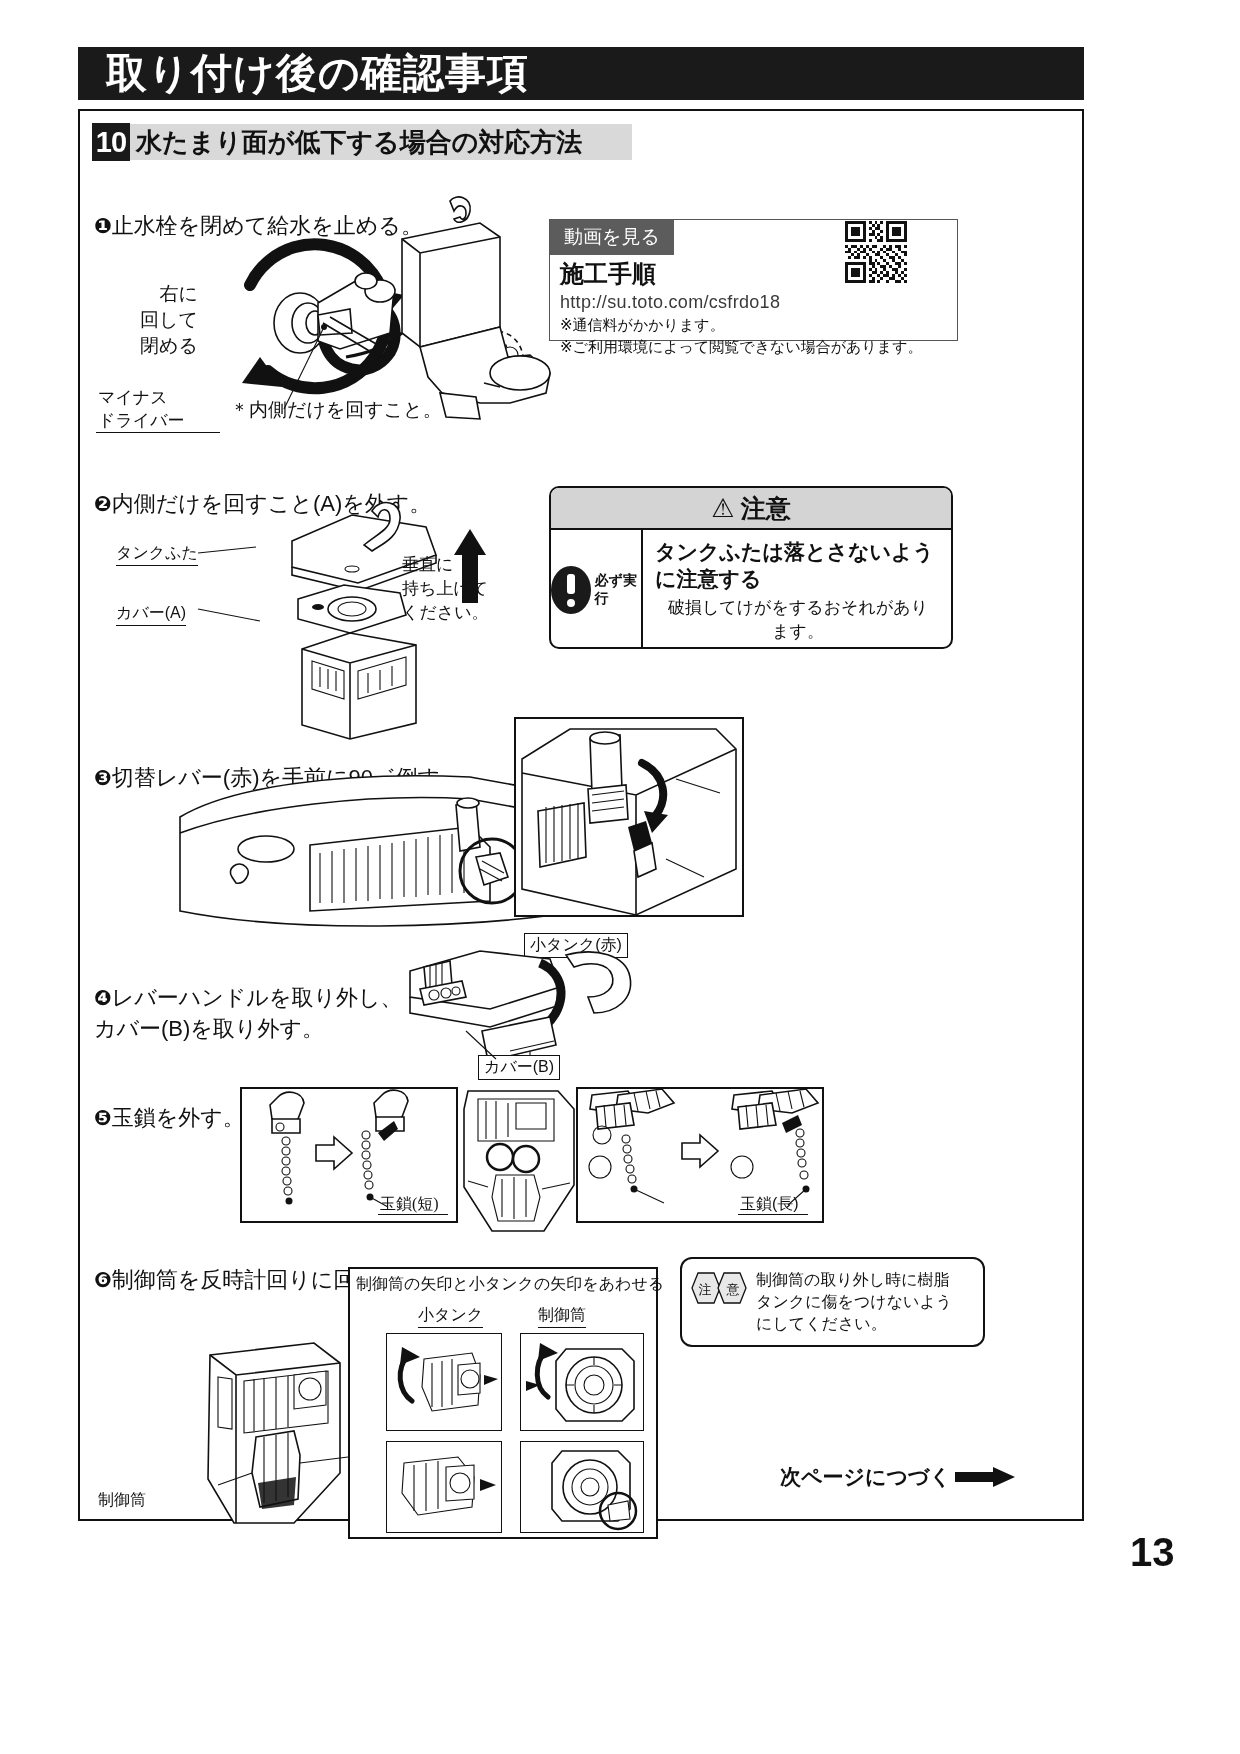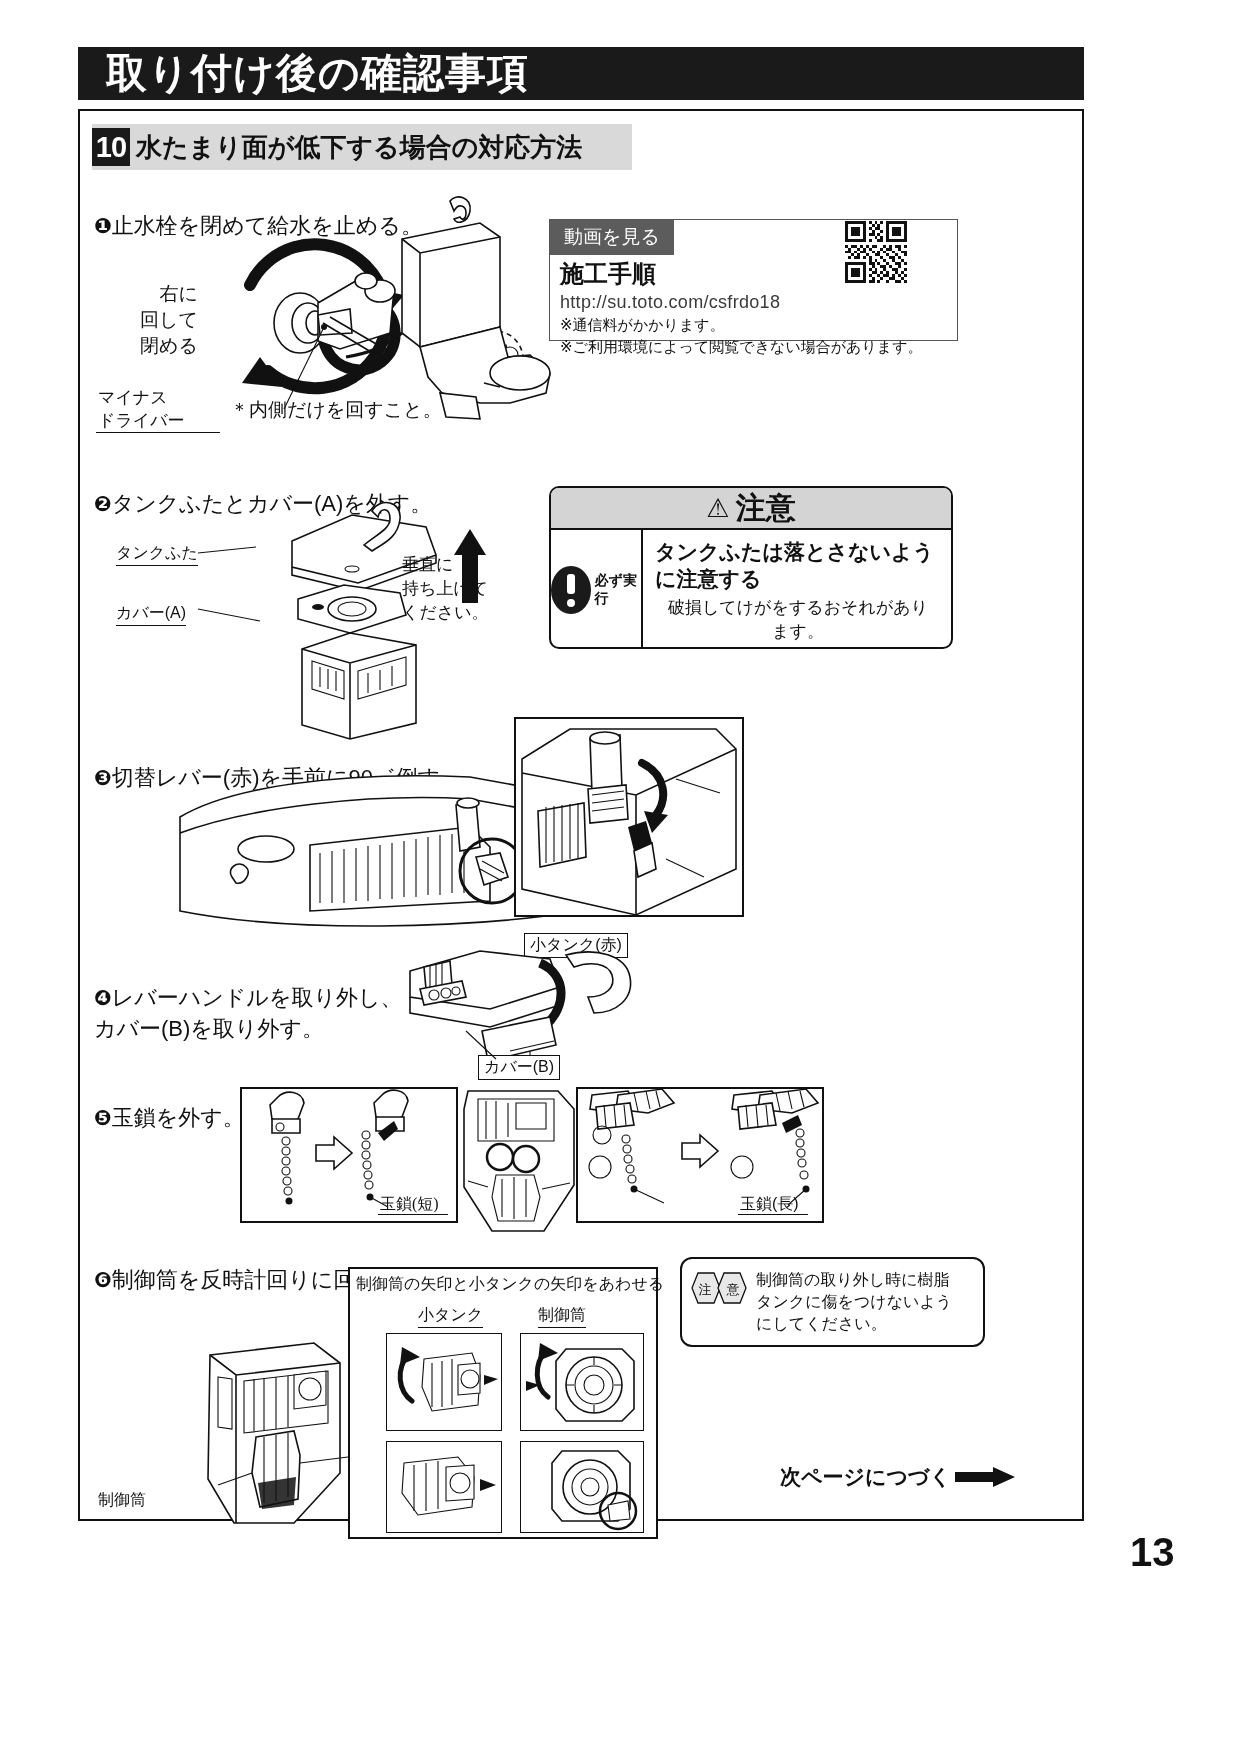--- a/index.html
+++ b/index.html
@@ -38,21 +38,21 @@
   .body-box{
     position:absolute; left:0; top:62px;
     width:1006px; height:1412px;
     border:2px solid #111;
     background:#fff;
   }
 
   
   .sec-header{
     position:absolute; left:12px; top:13px;
-    width:540px; height:46px;
+    width:540px; height:36px;
     background:#d9d9d9;
     display:flex; align-items:center;
   }
   .sec-num{
     width:38px; height:38px;
     background:#1a1a1a; color:#fff;
     font-size:29px; font-weight:bold;
     display:flex; align-items:center; justify-content:center;
     letter-spacing:-1px;
     flex:0 0 auto;
@@ -144,21 +144,21 @@
     border-radius:10px;
     background:#fff;
     overflow:hidden;
   }
   .caution-head{
     height:42px; background:#d4d4d4;
     border-bottom:2px solid #111;
     display:flex; align-items:center; justify-content:center;
     gap:6px;
   }
-  .caution-head-txt{ font-size:30px; font-weight:bold; }
+  .caution-head-txt{ font-size:25px; font-weight:bold; }
   .caution-body{ display:flex; height:119px; }
   .caution-icon-col{
     width:92px;
     border-right:2px solid #111;
     display:flex; flex-direction:row;
     align-items:center; justify-content:center;
     gap:4px;
   }
   .excl-circle{
     width:48px; height:48px; border-radius:50%;
@@ -404,21 +404,21 @@
         <rect x="19" y="19" width="1" height="1"></rect>
         <rect x="8" y="20" width="2" height="1"></rect>
           <rect x="11" y="20" width="1" height="1"></rect>
           <rect x="14" y="20" width="1" height="1"></rect>
         <rect x="17" y="20" width="2" height="1"></rect>
           <rect x="20" y="20" width="1" height="1"></rect>
       </g>
     </svg>
 
     <div class="step" style="left:14px; top:346px;">
-      <span class="num">❷</span><span>タンクふたとカバー(A)を外す。</span>
+      <span class="num">❷</span><span>内側だけを回すこと(A)を外す。</span>
     </div>
 
     <svg style="position:absolute;left:160px;top:382px;" width="280" height="230" viewBox="0 0 280 230">
 
       <path class="fillw" d="M 52 48 L 112 22 L 186 34 L 196 62 L 118 90 L 52 74 Z"></path>
       <path class="ln" d="M 52 74 L 52 82 L 118 98 L 196 70 L 196 62"></path>
       <path class="fillw" d="M 132 18 C 140 4 162 8 160 26 C 158 46 140 52 132 58 L 124 52 C 136 42 150 36 150 26 C 150 14 140 14 138 24 Z"></path>
       <ellipse class="ln-t" cx="112" cy="76" rx="7" ry="3"></ellipse>
 
       <path class="fillw" d="M 58 106 L 104 92 L 160 100 L 166 122 L 110 140 L 58 126 Z"></path>

